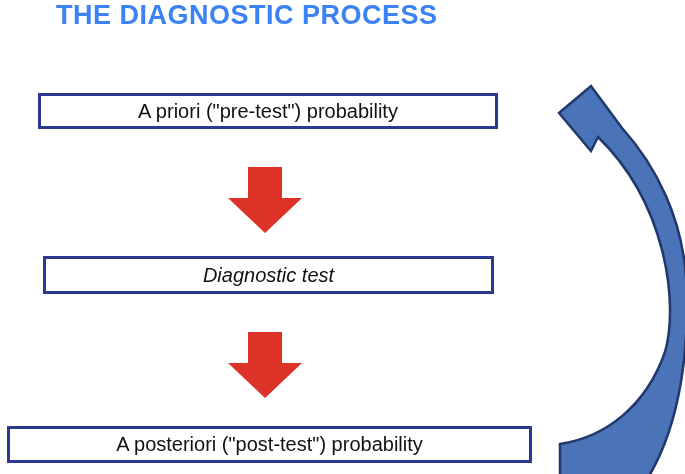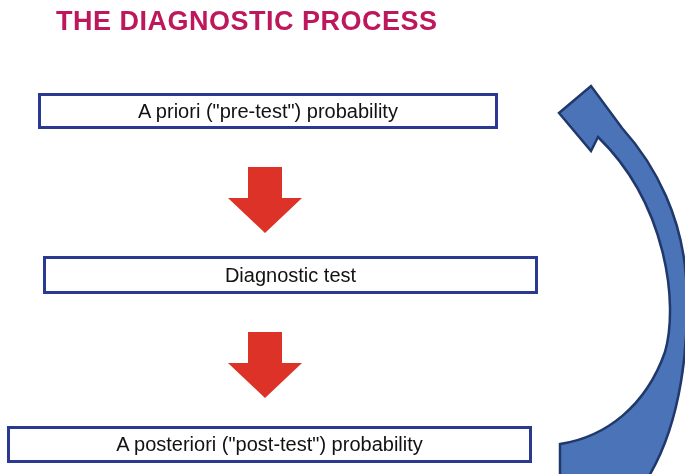--- a/index.html
+++ b/index.html
@@ -11,42 +11,42 @@
   .canvas {
     position: relative;
     width: 685px;
     height: 474px;
     background: #ffffff;
     overflow: hidden;
   }
   .title {
     position: absolute;
     left: 56px;
-    top: 6px;
+    top: 0;
     font-size: 27px;
     font-weight: bold;
     letter-spacing: 0.5px;
-    color: #be185d;
+    color: #3b82f6;
     white-space: nowrap;
   }
   .flowbox {
     position: absolute;
     box-sizing: border-box;
     border: 3px solid #2b3990;
     background: #ffffff;
     color: #121212;
     font-size: 20px;
     text-align: center;
     display: flex;
     align-items: center;
     justify-content: center;
     white-space: nowrap;
   }
   .box-pretest  { left: 38px; top: 93px;  width: 460px; height: 36px; }
-  .box-test     { left: 43px; top: 256px; width: 495px; height: 38px; }
+  .box-test     { left: 43px; top: 256px; width: 451px; height: 38px; font-style: italic; }
   .box-posttest { left: 7px;  top: 426px; width: 525px; height: 37px; }
   .arrow-layer {
     position: absolute;
     left: 0; top: 0;
     width: 685px;
     height: 474px;
   }
 </style>
 </head>
 <body>

